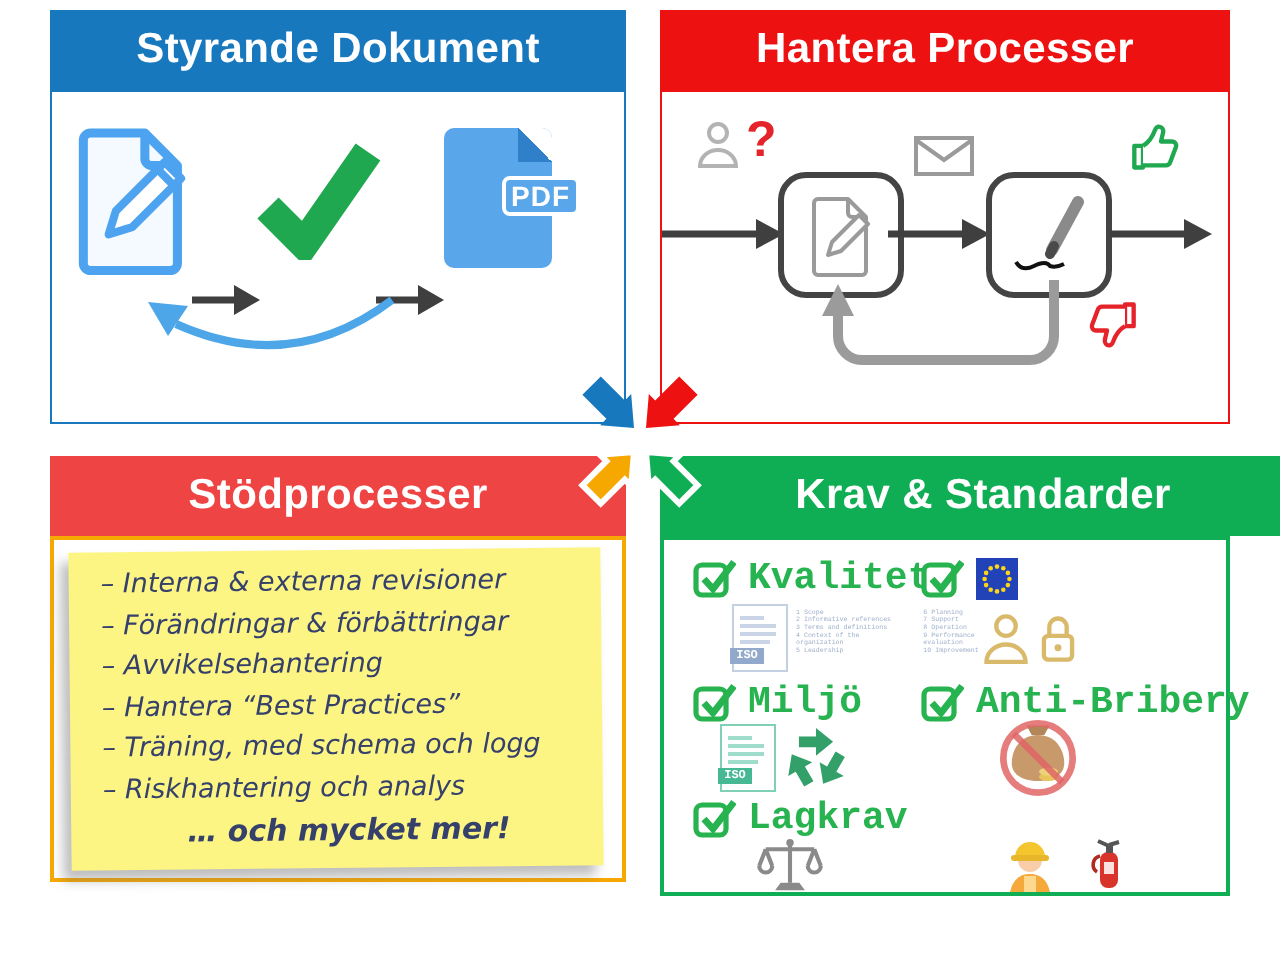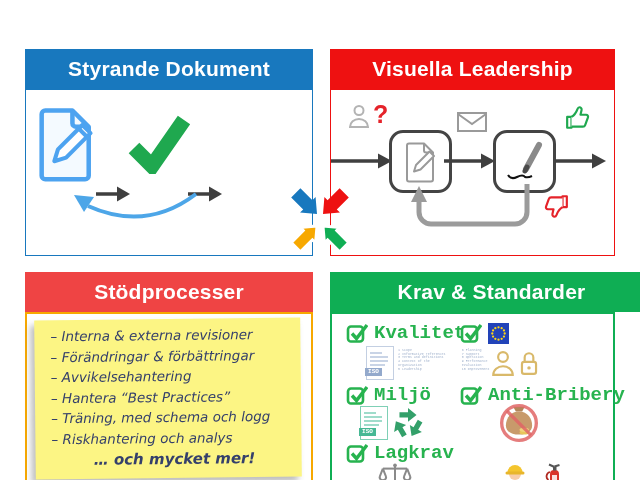--- a/index.html
+++ b/index.html
@@ -1,20 +1,20 @@
 <!DOCTYPE html>
 <html><head>
 <meta charset="utf-8">
 <style>
   html,body{margin:0;padding:0;background:#fff;}
   #canvas{
     position:relative;width:640px;height:480px;background:#fff;overflow:hidden;
     font-family:"Liberation Sans","DejaVu Sans",sans-serif;
   }
-  .quad{position:absolute;margin-top:44px;}
+  .quad{position:absolute;}
   .quad-header{
     position:absolute;left:0;top:0;width:100%;height:40px;
     display:flex;align-items:center;justify-content:center;
     color:#fff;font-weight:bold;font-size:21px;letter-spacing:.2px;
   }
   .quad-body{position:absolute;left:0;top:40px;background:#fff;}
 
   
   #q-styrande{left:25px;top:5px;width:288px;height:207px;}
   #q-styrande .quad-header{background:#1878BE;}
@@ -105,31 +105,35 @@
 
       <svg class="tl-item" style="left:100px;top:22px" width="66" height="62" viewBox="0 0 66 62">
         <polyline points="8,36 26,54 58,8" fill="none" stroke="#1FA84F" stroke-width="15"></polyline>
       </svg>
 
       <svg class="tl-item" style="left:162px;top:95px" width="34" height="18" viewBox="0 0 34 18">
         <line x1="0" y1="9" x2="22" y2="9" stroke="#3F3F3F" stroke-width="3.5"></line>
         <polygon points="21,1.5 34,9 21,16.5" fill="#3F3F3F"></polygon>
       </svg>
 
+      <div class="pdf-icon">
+        <div class="pdf-fold"></div>
+        <span class="pdf-label">PDF</span>
+      </div>
 
       <svg class="tl-item" style="left:44px;top:96px" width="130" height="44" viewBox="0 0 130 44">
         <path d="M126 8 Q76 46 18 20" fill="none" stroke="#4DA6E8" stroke-width="4"></path>
         <polygon points="14,26 4,9 24,11" fill="#4DA6E8"></polygon>
       </svg>
     </div>
   </div>
 
   <div class="quad" id="q-visuella">
     <div class="quad-header">
-      <span>Visuella Leadership</span>
+      <span>Hantera Processer</span>
     </div>
     <div class="quad-body">
 
       <svg class="tr-item" style="left:16px;top:14px" width="24" height="24" viewBox="0 0 24 24">
         <circle cx="12" cy="6.5" r="4.5" fill="none" stroke="#B3B3B3" stroke-width="2"></circle>
         <path d="M3 23 a9 8 0 0 1 18 0 z" fill="none" stroke="#B3B3B3" stroke-width="2"></path>
       </svg>
       <span class="q-mark" style="left:42px;top:12px">?</span>
 
       <svg class="tr-item" style="left:0px;top:62px" width="62" height="18" viewBox="0 0 62 18">

